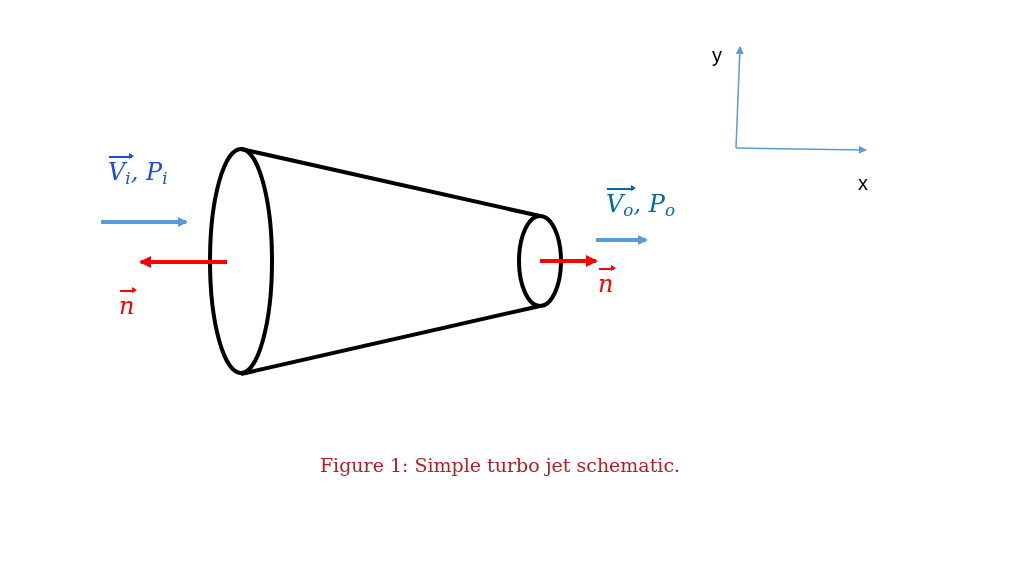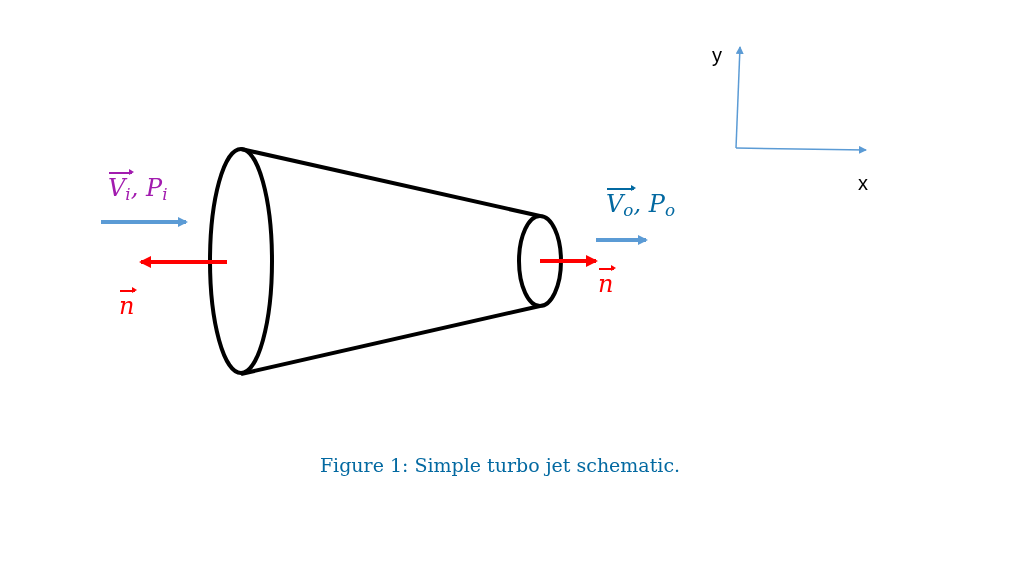--- a/index.html
+++ b/index.html
@@ -4,21 +4,21 @@
   <style>
     html, body { margin: 0; padding: 0; background: #ffffff; }
     body { width: 1024px; height: 579px; position: relative; overflow: hidden; font-family: "DejaVu Serif", serif; }
     #diagram { position: absolute; left: 0; top: 0; width: 1024px; height: 579px; }
     .math-label { position: absolute; font-family: "DejaVu Serif", serif; font-style: italic; white-space: nowrap; }
     .vec { position: relative; display: inline-block; }
     .vec::before { content: ""; position: absolute; left: 1px; right: -1px; top: -2px; height: 1.5px; background: currentColor; }
     .vec::after { content: ""; position: absolute; right: -3px; top: -5px; border-left: 5px solid currentColor; border-top: 3.5px solid transparent; border-bottom: 3.5px solid transparent; }
     .sub { font-size: 0.7em; vertical-align: -0.25em; }
     .axis-label { position: absolute; font-family: "Liberation Sans", sans-serif; font-size: 20px; color: #000; }
-    .caption { position: absolute; left: 0; width: 1000px; top: 454px; text-align: center; font-family: "DejaVu Serif", serif; font-size: 19px; color: #0369a1; }
+    .caption { position: absolute; left: 0; width: 1000px; top: 454px; text-align: center; font-family: "DejaVu Serif", serif; font-size: 19px; color: #b91c1c; }
   </style>
 </head>
 <body>
 
 <svg id="diagram" width="1024" height="579" viewBox="0 0 1024 579" xmlns="http://www.w3.org/2000/svg">
   <defs>
     <marker id="arrowBlue" markerWidth="10" markerHeight="10" refX="8" refY="5" orient="auto" markerUnits="userSpaceOnUse">
       <path d="M0,0 L10,5 L0,10 Z" fill="#5b9bd5"></path>
     </marker>
     <marker id="arrowRed" markerWidth="12" markerHeight="12" refX="10" refY="6" orient="auto" markerUnits="userSpaceOnUse">
@@ -41,21 +41,21 @@
 
   <line x1="596" y1="240" x2="646" y2="240" stroke="#5b9bd5" stroke-width="4" marker-end="url(#arrowBlue)"></line>
   <line x1="540" y1="261" x2="596" y2="261" stroke="#ff0000" stroke-width="4" marker-end="url(#arrowRed)"></line>
 
   <g>
     <line x1="736" y1="148" x2="740" y2="47" stroke="#5b9bd5" stroke-width="1.5" marker-end="url(#arrowAxis)"></line>
     <line x1="736" y1="148" x2="866" y2="150" stroke="#5b9bd5" stroke-width="1.5" marker-end="url(#arrowAxis)"></line>
   </g>
 </svg>
 
-<div class="math-label" style="left:108px; top:174px; font-size:24px; color:#a21caf;">
+<div class="math-label" style="left:108px; top:158px; font-size:24px; color:#1d4ed8;">
   <span class="vec"><span>V</span><span class="sub">i</span></span><span>,</span>&nbsp;<span>P</span><span class="sub">i</span>
 </div>
 <div class="math-label" style="left:119px; top:292px; font-size:24px; color:#ff0000;">
   <span class="vec">n</span>
 </div>
 
 <div class="math-label" style="left:606px; top:190px; font-size:24px; color:#0369a1;">
   <span class="vec"><span>V</span><span class="sub">o</span></span><span>,</span>&nbsp;<span>P</span><span class="sub">o</span>
 </div>
 <div class="math-label" style="left:598px; top:270px; font-size:24px; color:#ff0000;">

